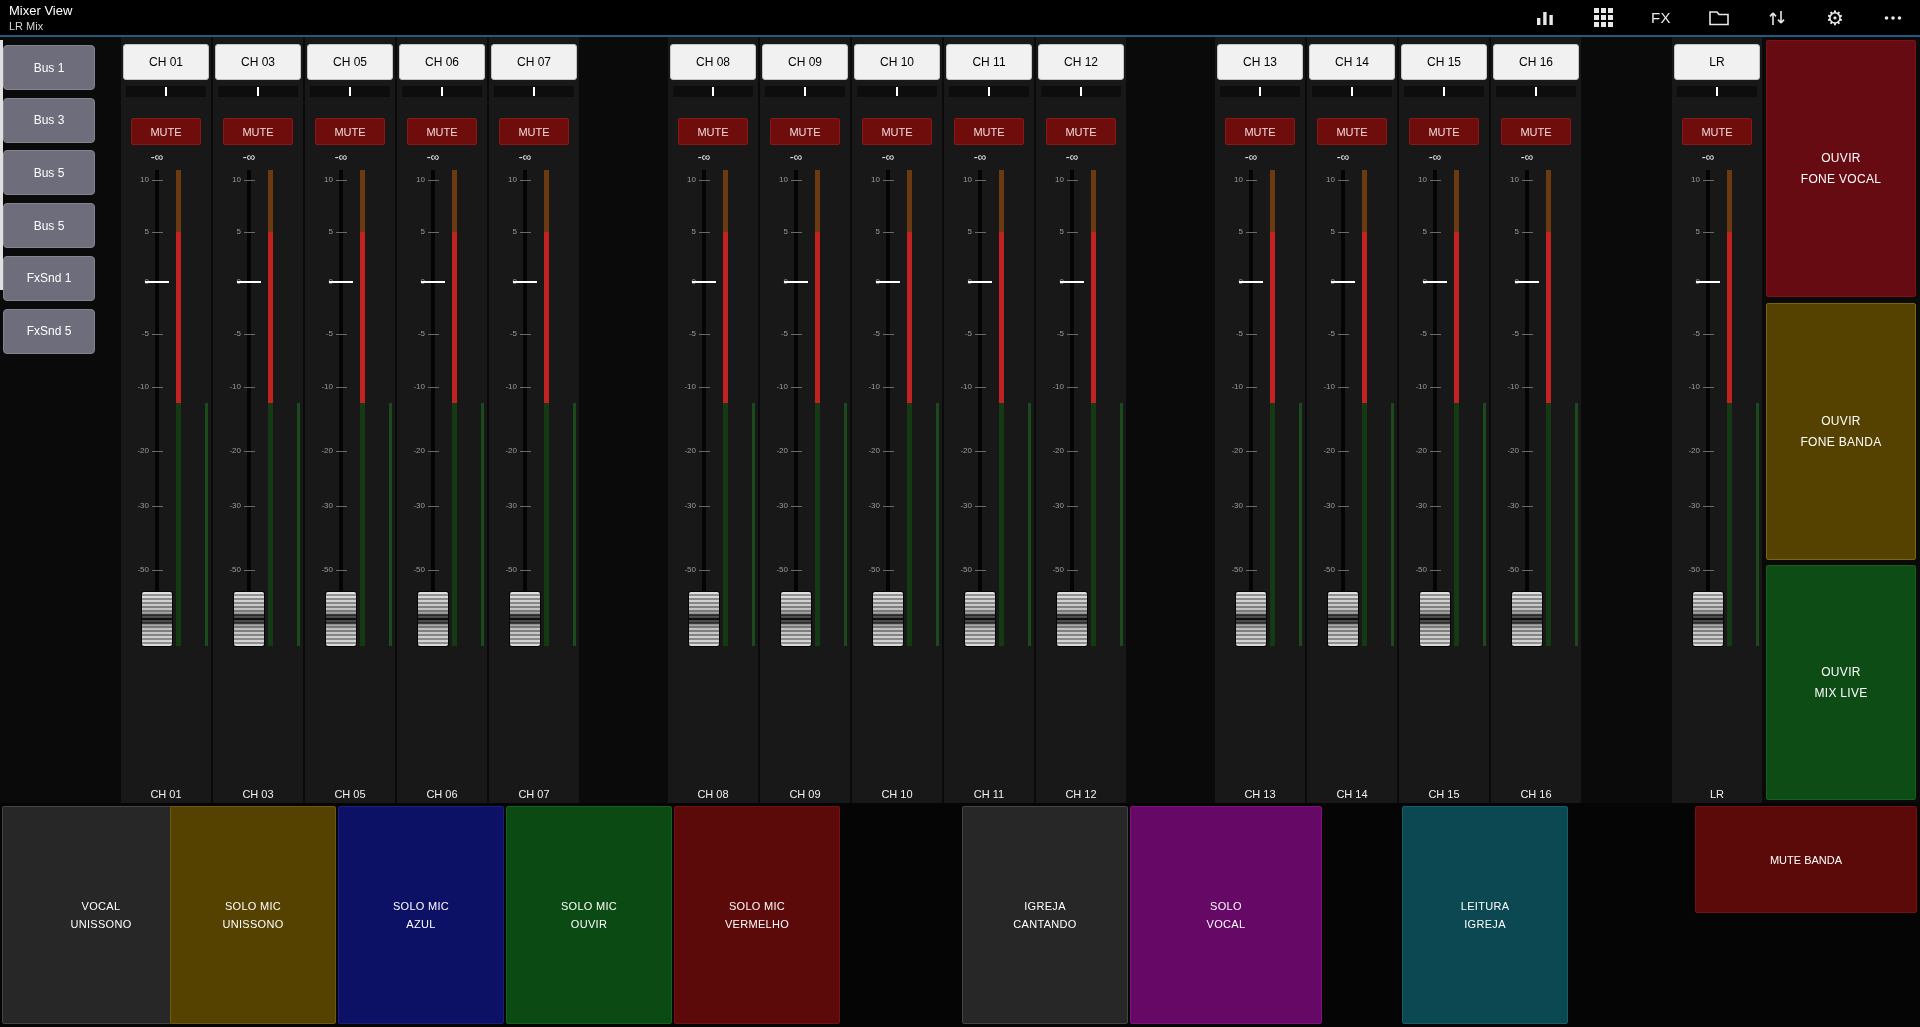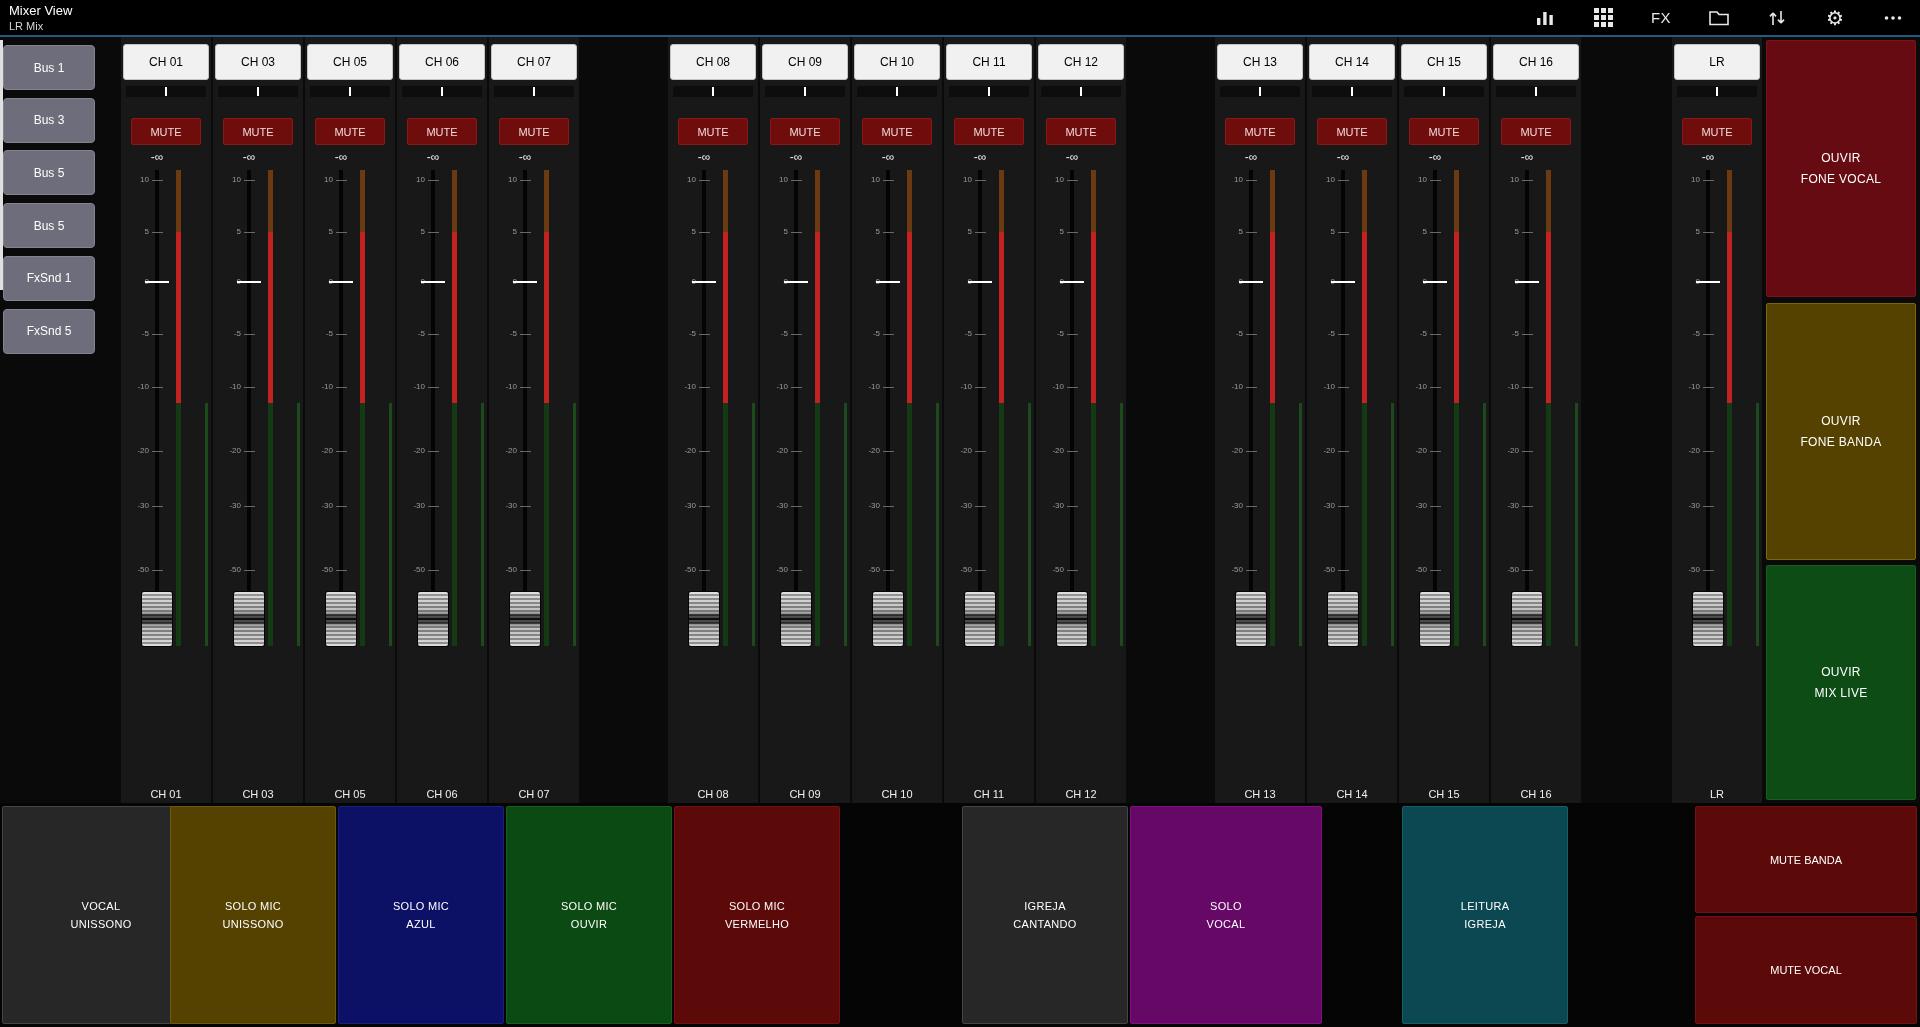--- a/index.html
+++ b/index.html
@@ -661,16 +661,15 @@
       </button>
       <button class="scene-btn" style="left: 1130px; width: 192px; background: rgb(101, 8, 102); border-color: rgb(130, 16, 130);">
         <div>SOLO</div>
         <div>VOCAL</div>
       </button>
       <button class="scene-btn" style="left: 1402px; width: 166px; background: rgb(12, 72, 81); border-color: rgb(19, 96, 105);">
         <div>LEITURA</div>
         <div>IGREJA</div>
       </button>
       <button class="mgrp-btn" style="top: 3px; height: 107px; background: rgb(92, 9, 9); border-color: rgb(119, 17, 17);">MUTE BANDA</button>
-      <button class="mgrp-btn" style="top: 113px; height: 108px; background: rgb(92, 9, 9); border-color: rgb(119, 17, 17);">MUTE VOCAL</button>
     </footer>
 
 </div>
 
 </body></html>

